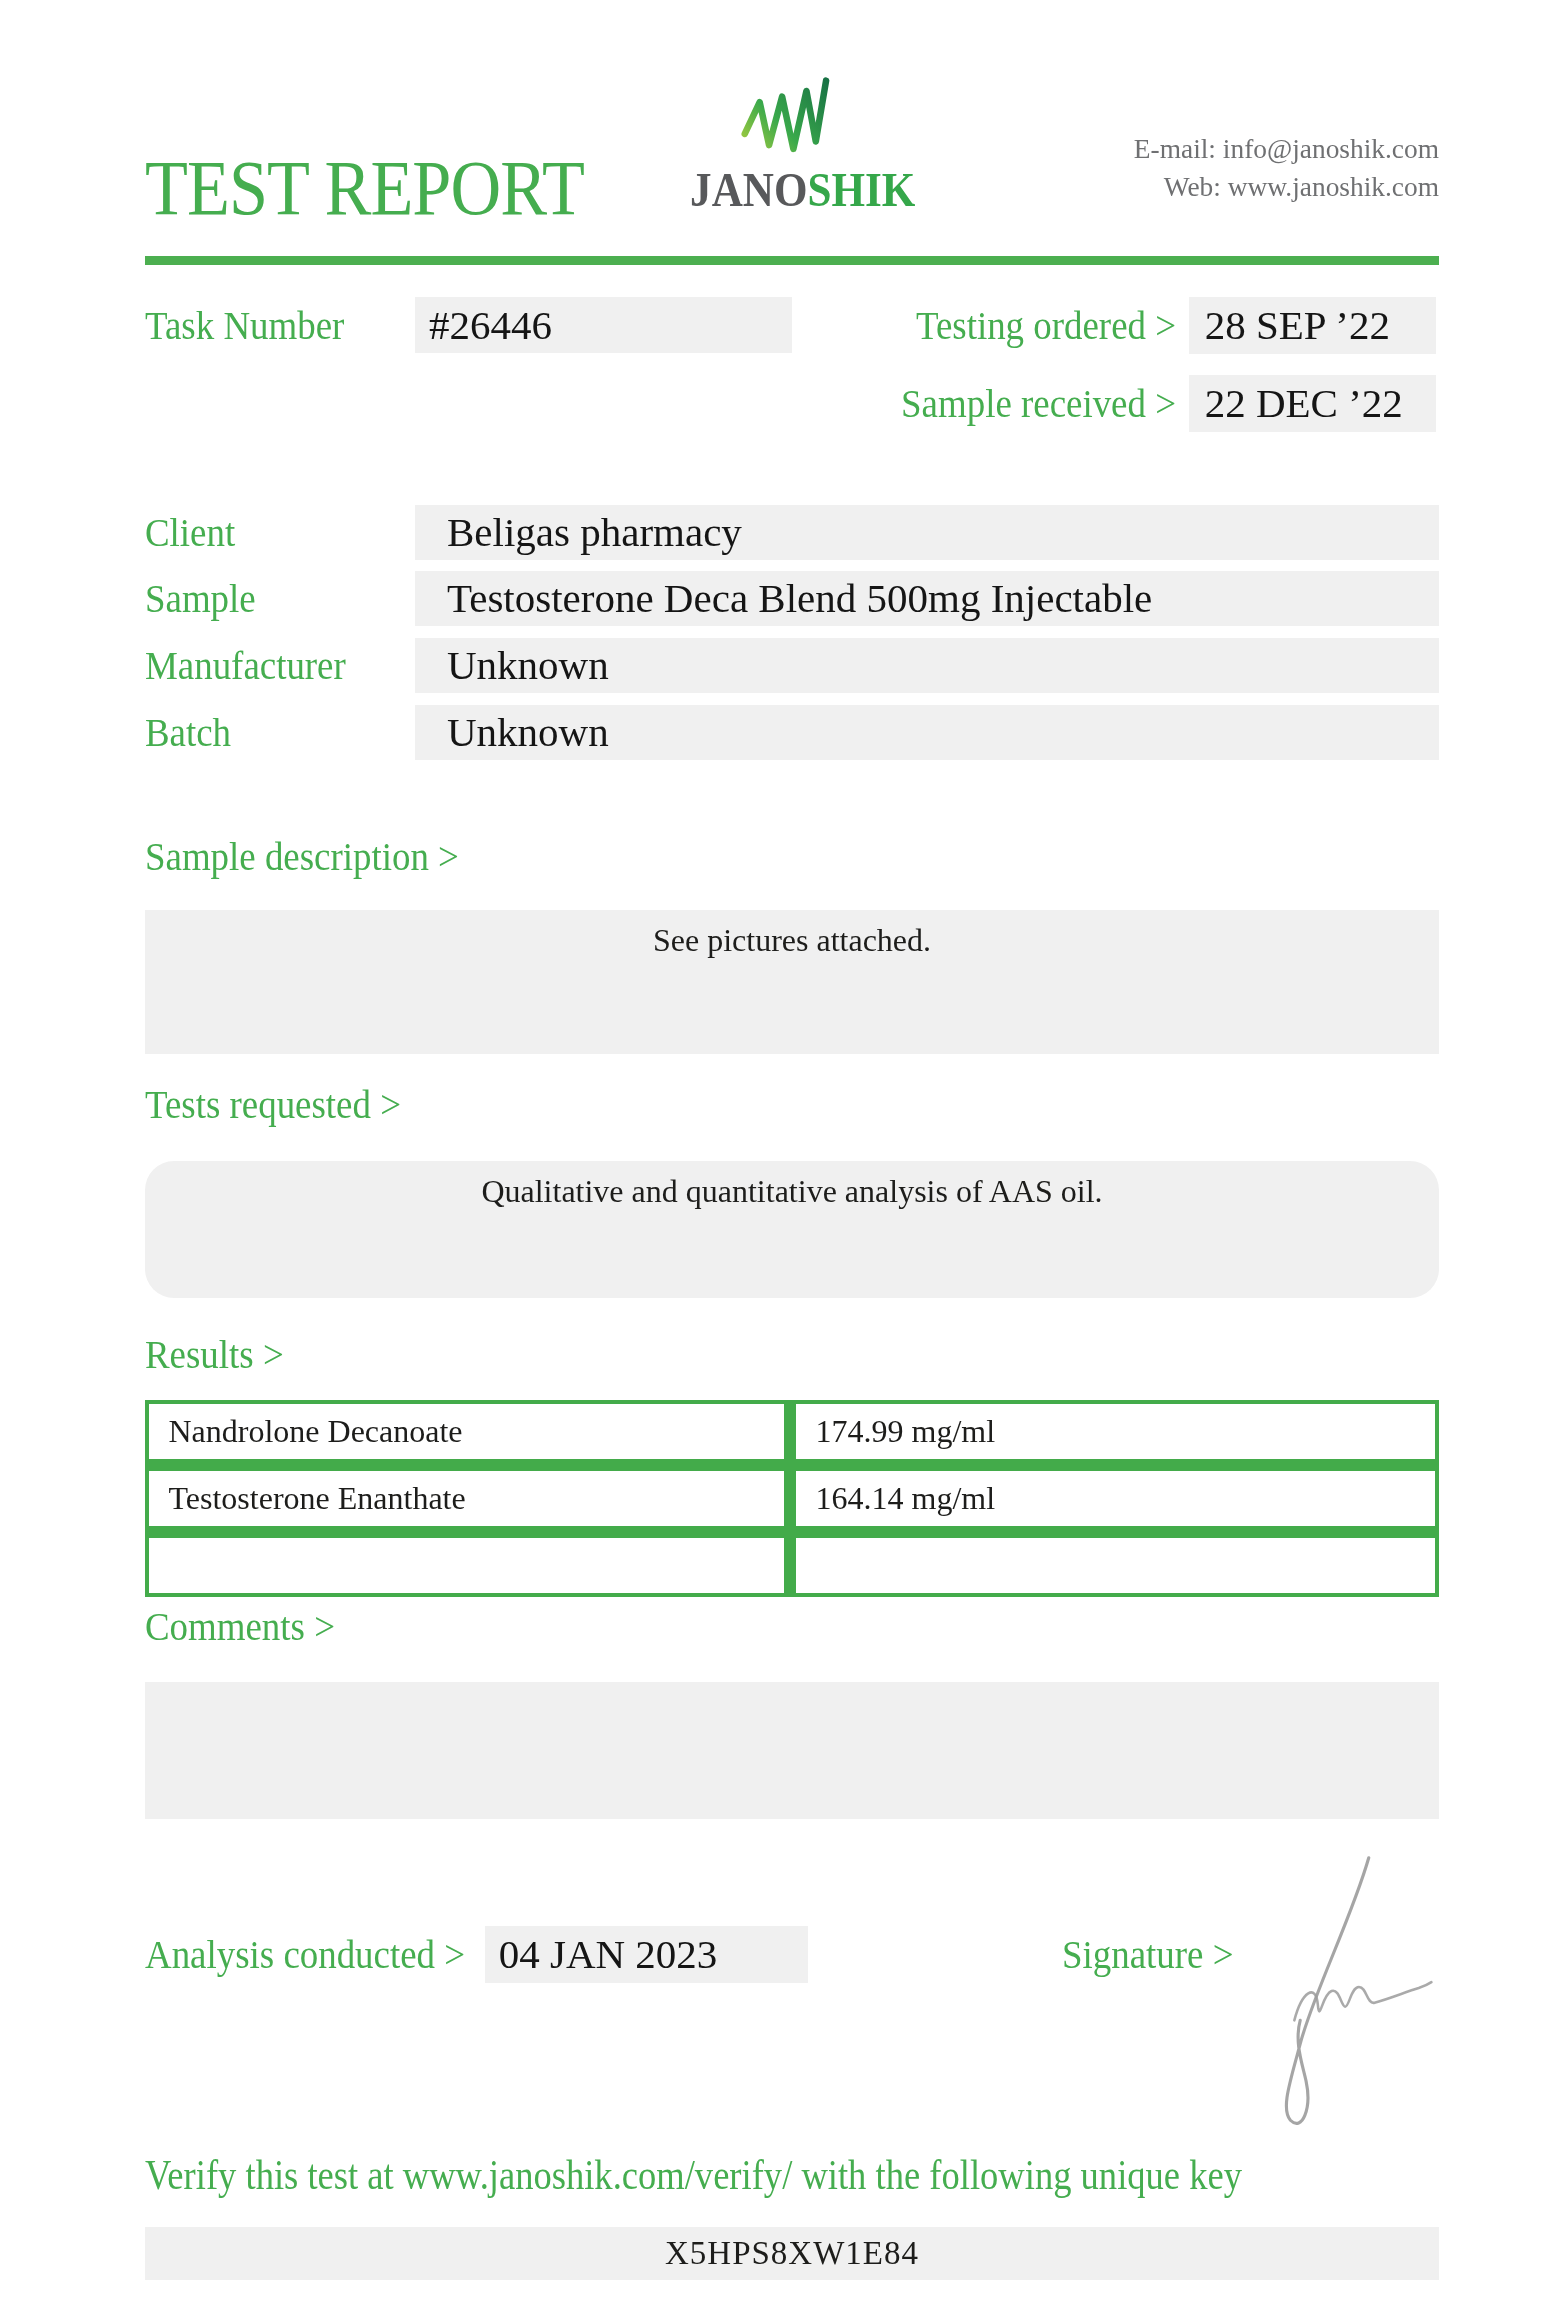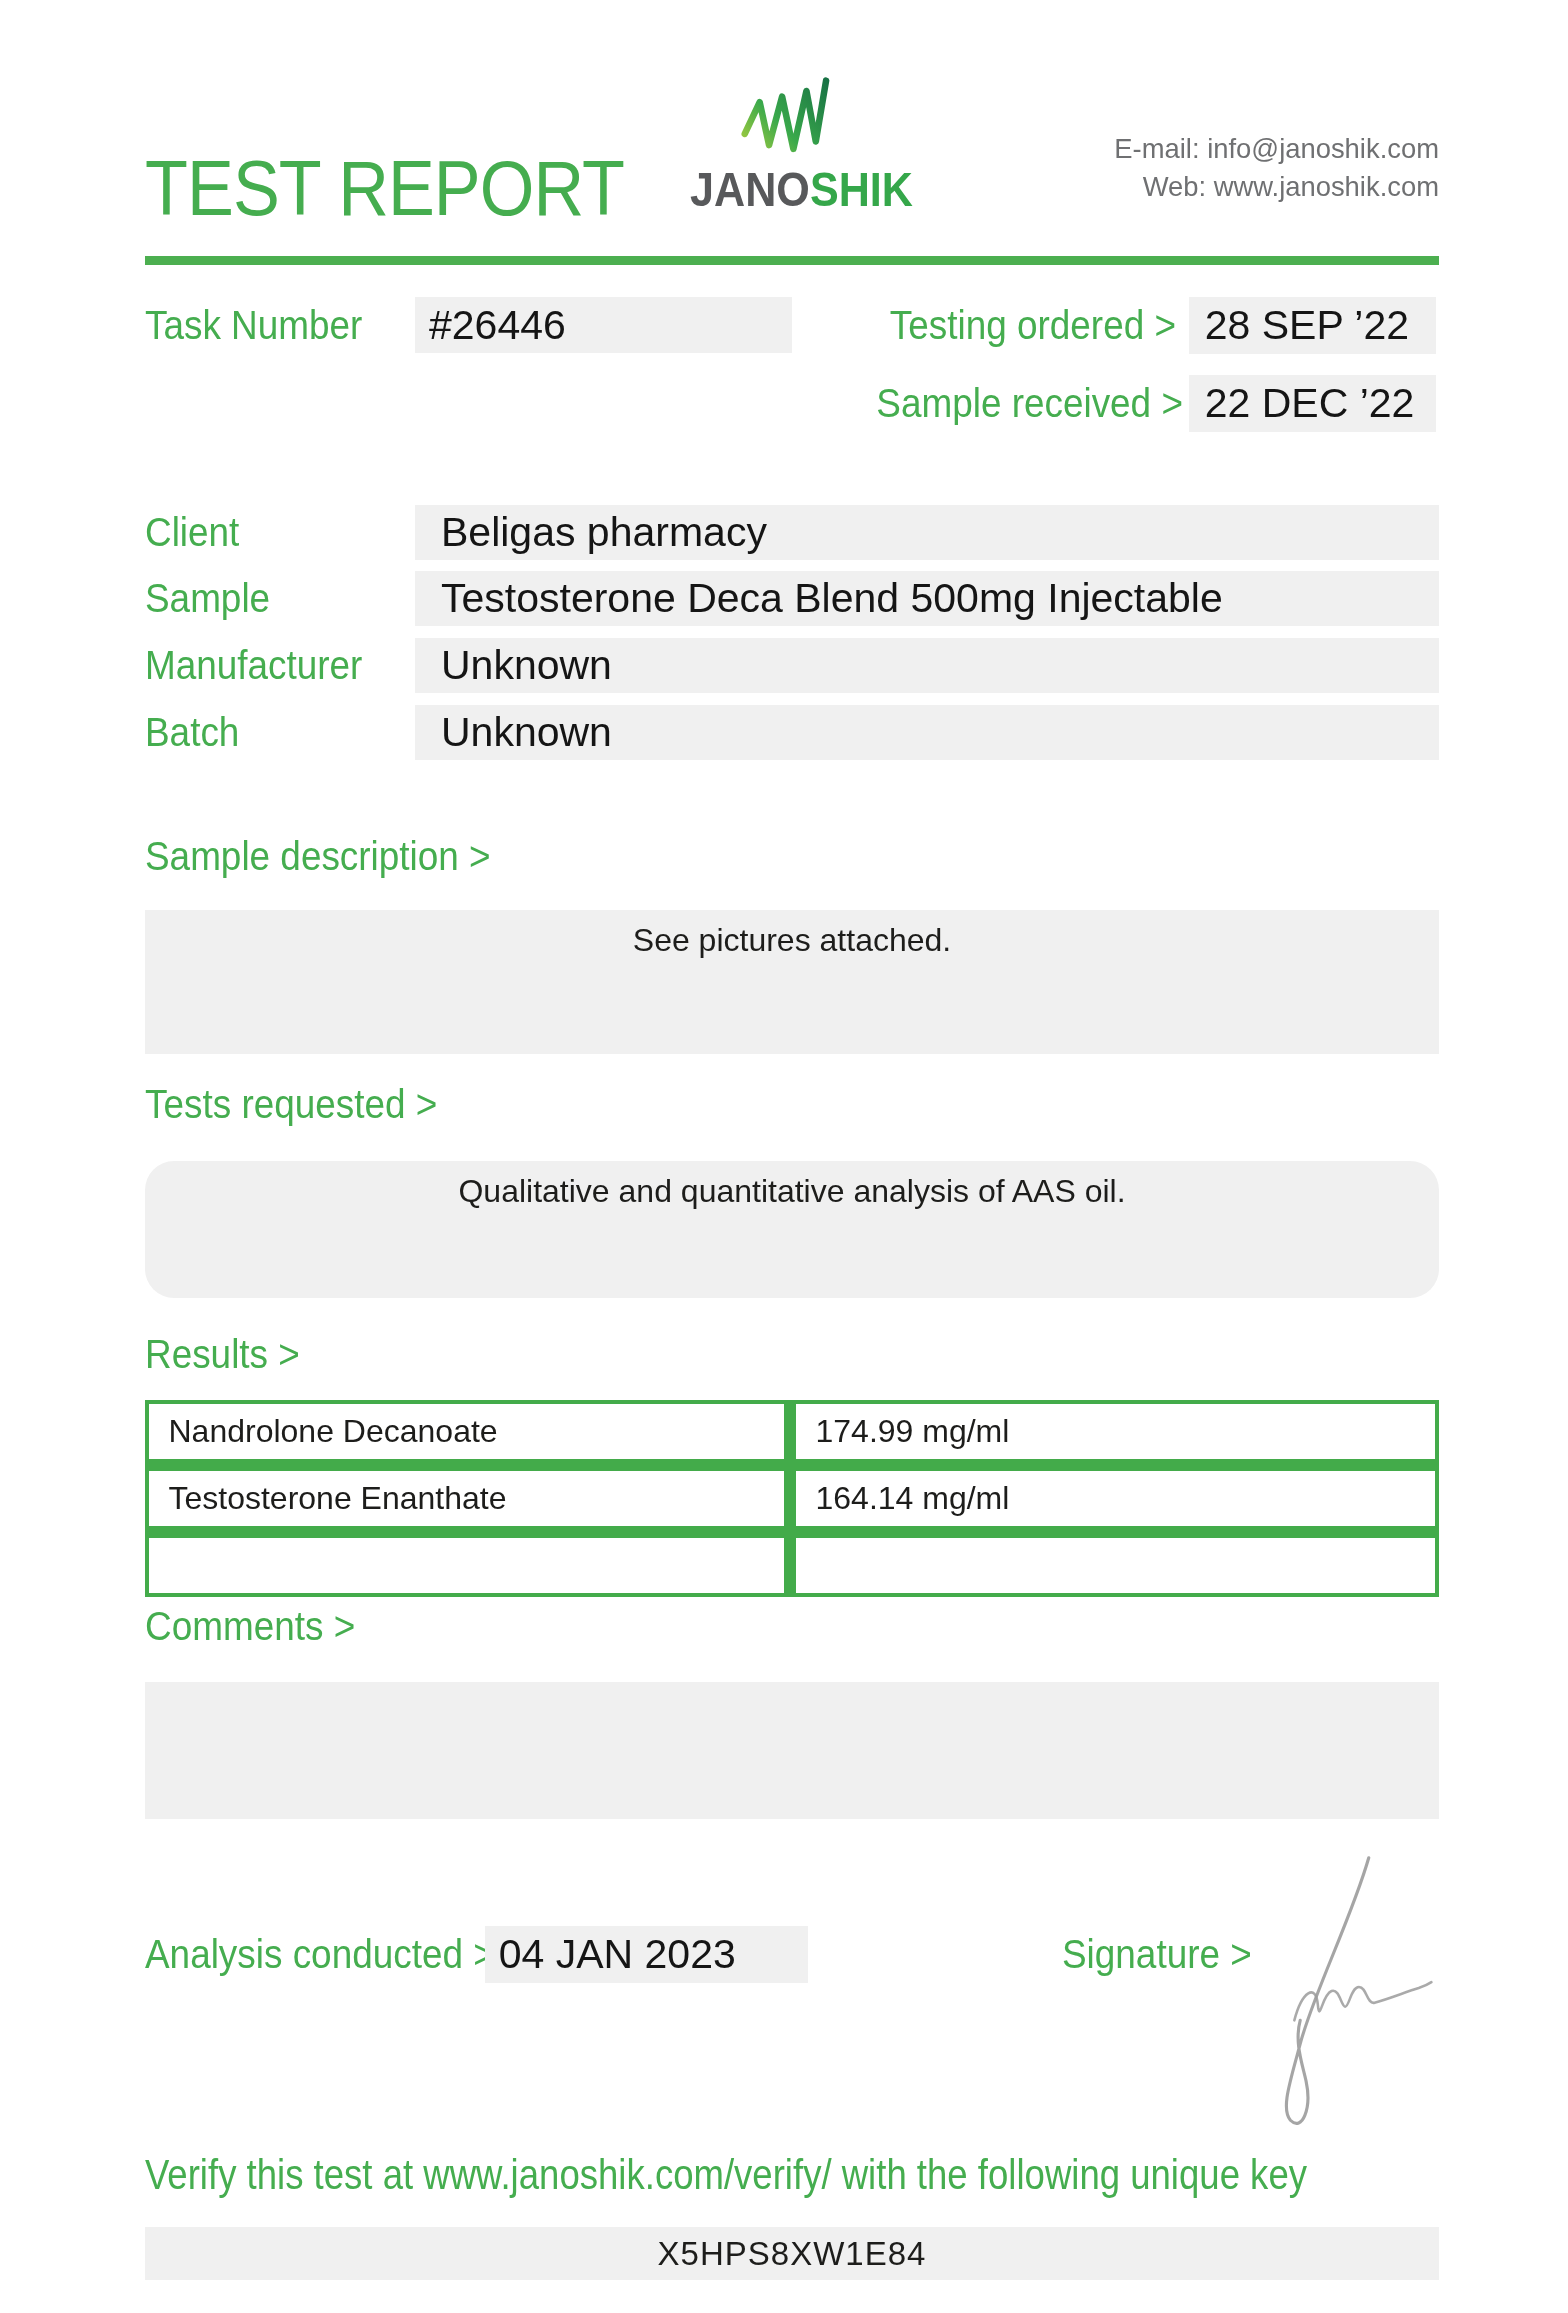--- a/index.html
+++ b/index.html
@@ -1,18 +1,18 @@
 <!DOCTYPE html>
 <html><head>
 <meta charset="utf-8">
 <style>
   html,body{margin:0;padding:0;background:#ffffff;}
   .page{
     position:relative;width:1568px;height:2300px;background:#ffffff;overflow:hidden;
-    font-family:Liberation Sans, sans-serif;color:#1d1d1b;
+    font-family:Liberation Serif, serif;color:#1d1d1b;
   }
   .abs{position:absolute;}
   
   .report-title{
     left:145px;top:149px;font-size:78px;line-height:1;letter-spacing:-1px;
     color:#45ad4f;white-space:nowrap;transform:scaleX(.9);transform-origin:left top;
   }
   .logo-mark{left:733px;top:76px;width:102px;height:86px;}
   .logo-word{
     left:676px;top:165px;width:235px;text-align:center;font-size:49px;font-weight:bold;
@@ -42,21 +42,21 @@
   .task-box{left:415px;top:297px;width:377px;height:56px;}
   .task-box .val{line-height:56px;padding-left:14px;}
   .meta-label-1{left:843px;top:297px;width:333px;line-height:57px;}
   .meta-label-2{left:843px;top:375px;width:333px;line-height:57px;}
   .date-box-1{left:1189px;top:297px;width:247px;height:57px;}
   .date-box-2{left:1189px;top:375px;width:247px;height:57px;}
   .date-box-1 .val,.date-box-2 .val{line-height:57px;padding-left:15.7px;border-radius:22px;}
   
   .field-label{left:145px;line-height:55px;}
   .field-box{left:415px;width:1024px;height:55px;}
-  .field-box .val{line-height:55px;padding-left:26px;}
+  .field-box .val{line-height:55px;padding-left:26px;margin-left:6px;}
   .fr0{top:505px;} .fr1{top:571px;} .fr2{top:638px;} .fr3{top:705px;}
   
   .h-desc{left:145px;top:835px;}
   .b-desc{left:145px;top:910px;width:1294px;height:144px;padding:11.8px 15.7px;}
   .h-tests{left:145px;top:1083px;}
   .b-tests{left:145px;top:1161px;width:1294px;height:137px;padding:11.8px 15.7px;border-radius:29px;}
   .h-results{left:145px;top:1333px;}
   .h-comments{left:145px;top:1605px;}
   .b-comments{left:145px;top:1682px;width:1294px;height:137px;padding:11.8px 15.7px;}
   

